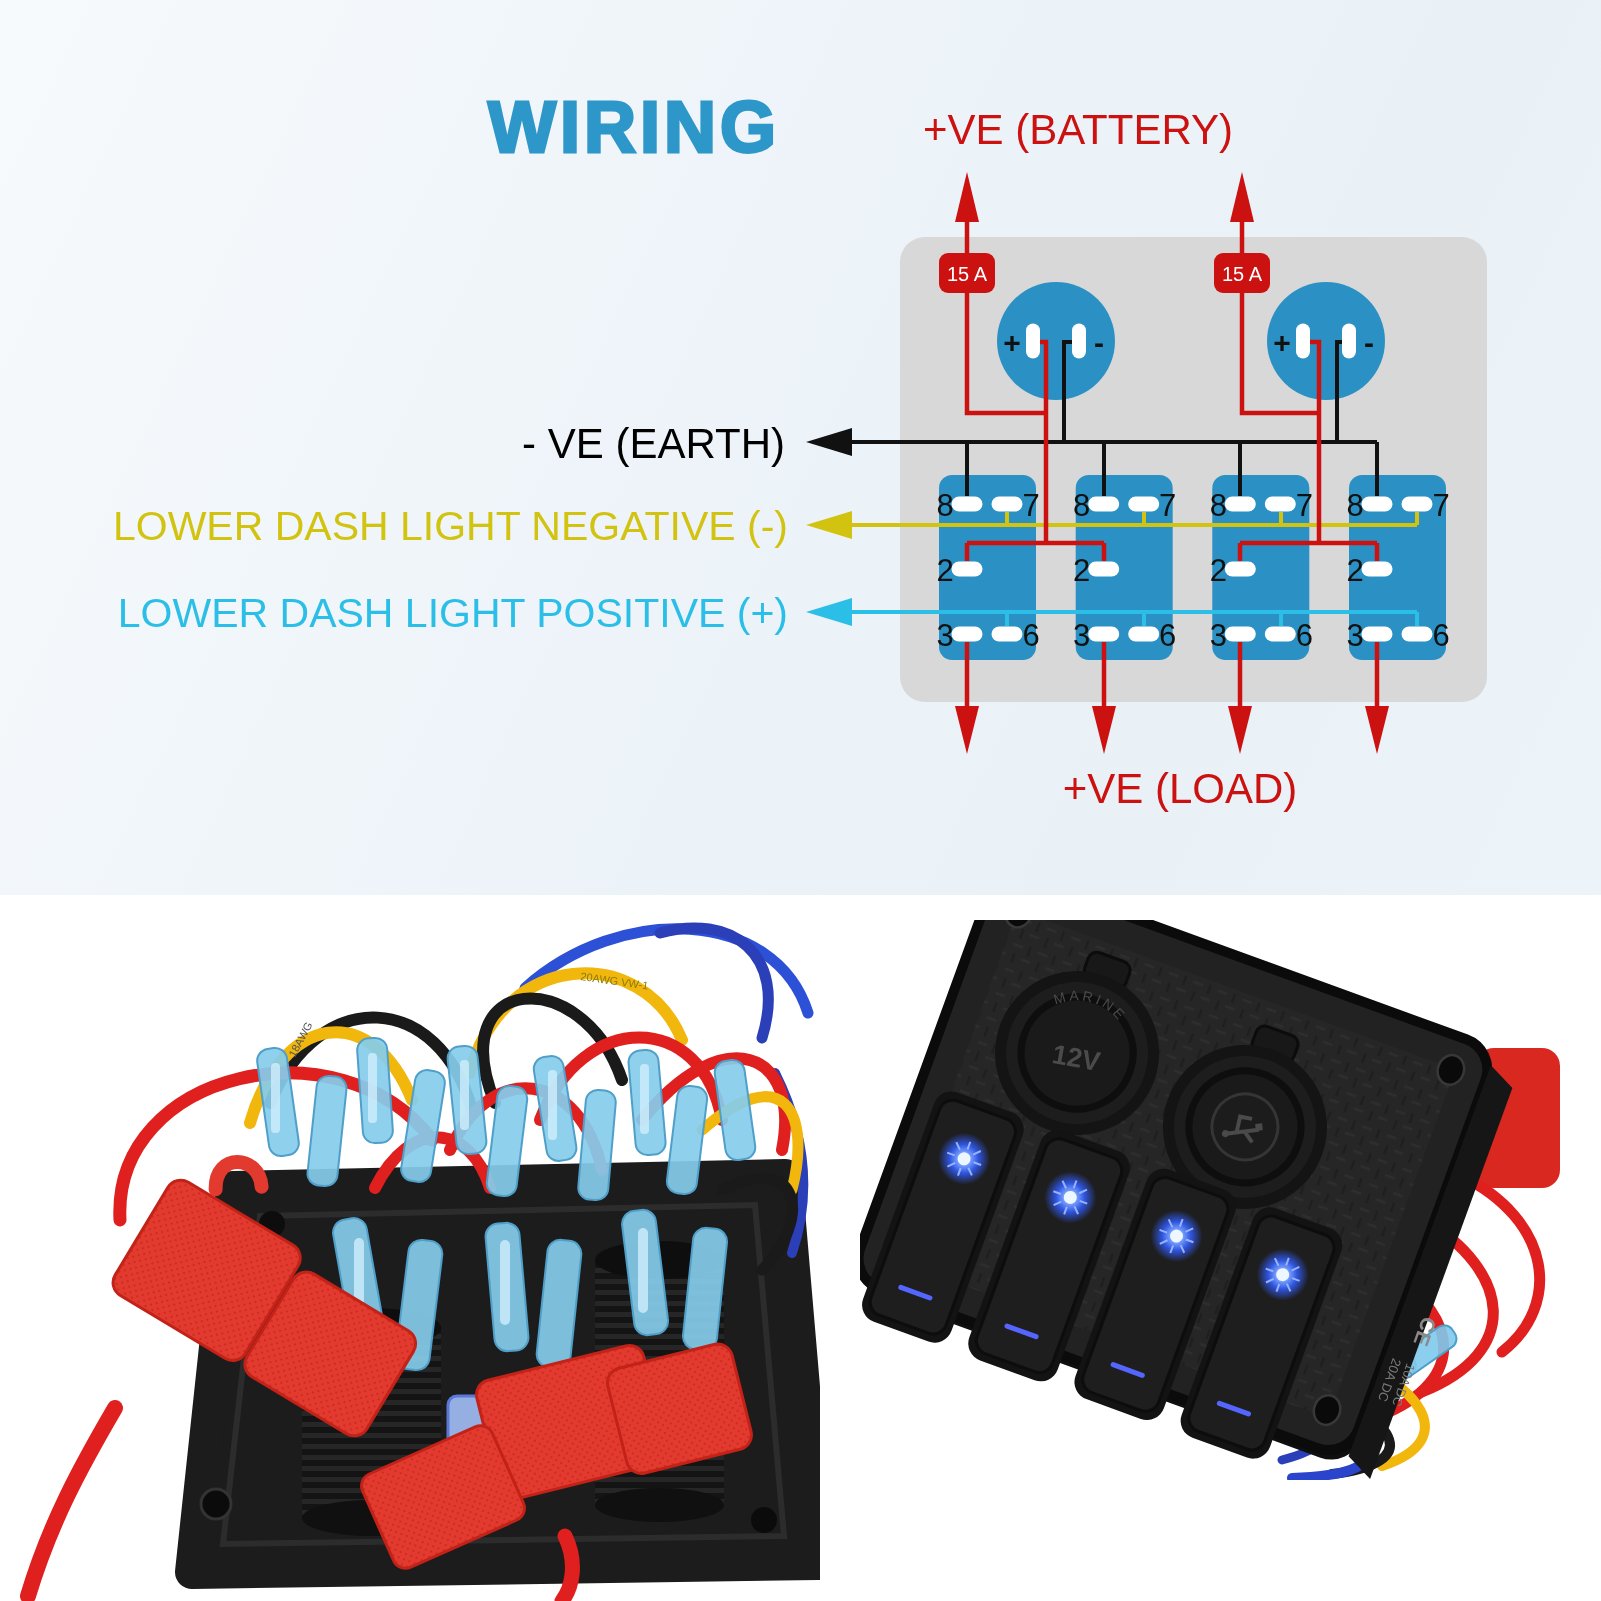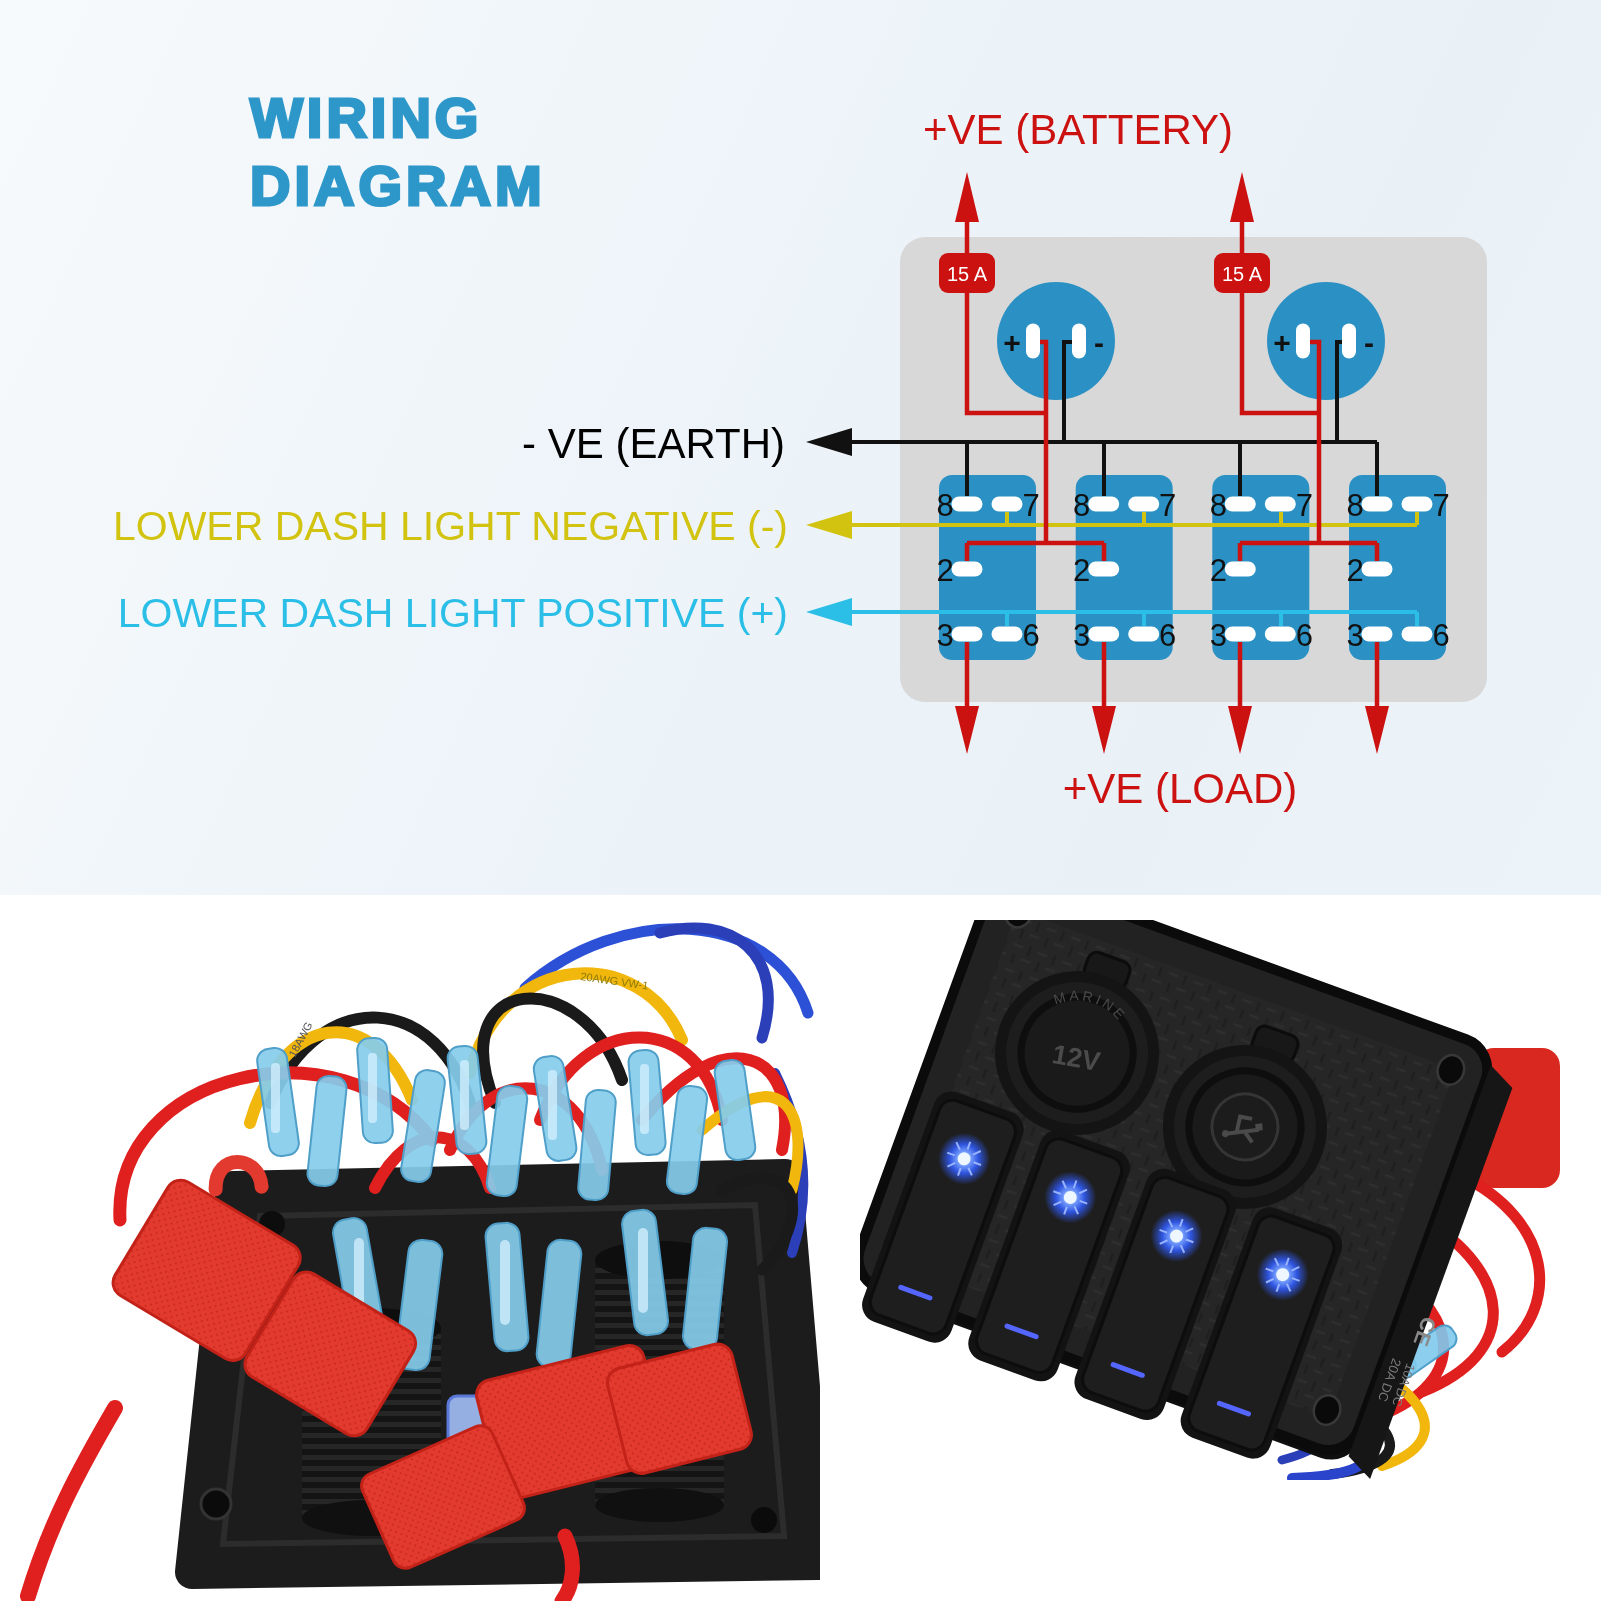--- a/index.html
+++ b/index.html
@@ -1,36 +1,35 @@
 <!DOCTYPE html>
 <html><head>
 <meta charset="utf-8">
 <style>
   html,body{margin:0;padding:0;background:#ffffff;}
   .page{position:relative;width:1601px;height:1601px;overflow:hidden;background:#ffffff;
         font-family:"Liberation Sans", sans-serif;}
   .top-section{position:absolute;left:0;top:0;width:1601px;height:895px;
         background:linear-gradient(115deg,#f7fafc 0%,#eef4f9 40%,#e9f1f7 75%,#edf4f9 100%);}
-  .title-block{position:absolute;left:250px;top:84px;width:530px;text-align:left;
-        color:#2e97c9;font-weight:bold;font-size:56px;letter-spacing:4px;line-height:1.22;
+  .title-block{position:absolute;left:250px;top:84px;width:530px;text-align:right;
+        color:#2e97c9;font-weight:bold;font-size:72px;letter-spacing:4px;line-height:1.22;
         -webkit-text-stroke:3px #2e97c9;}
   .diagram-svg{position:absolute;left:0;top:0;}
   .photo{position:absolute;}
   svg text{font-family:"Liberation Sans", sans-serif;}
 </style>
 </head>
 <body>
 
 <div class="page">
 
   <div class="top-section">
 
     <div class="title-block">
       <div>WIRING</div>
-      <div>DIAGRAM</div>
     </div>
 
     <svg class="diagram-svg" width="1601" height="895" viewBox="0 0 1601 895">
 
       <rect x="900" y="237" width="587" height="465" rx="25" fill="#d8d8d8"></rect>
 
       <g transform="translate(1056,341)">
         <circle r="59" fill="#2b91c4"></circle>
         <rect x="-30" y="-17.5" width="14" height="35" rx="7" fill="#ffffff"></rect>
         <rect x="16" y="-17.5" width="14" height="35" rx="7" fill="#ffffff"></rect>

